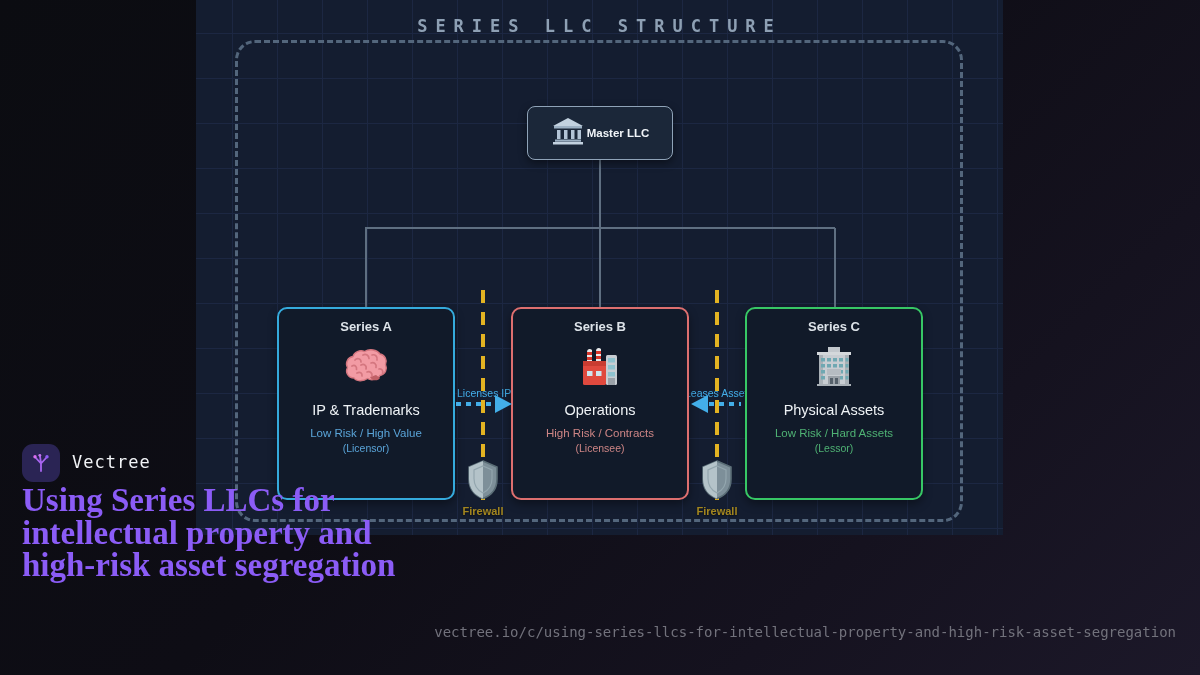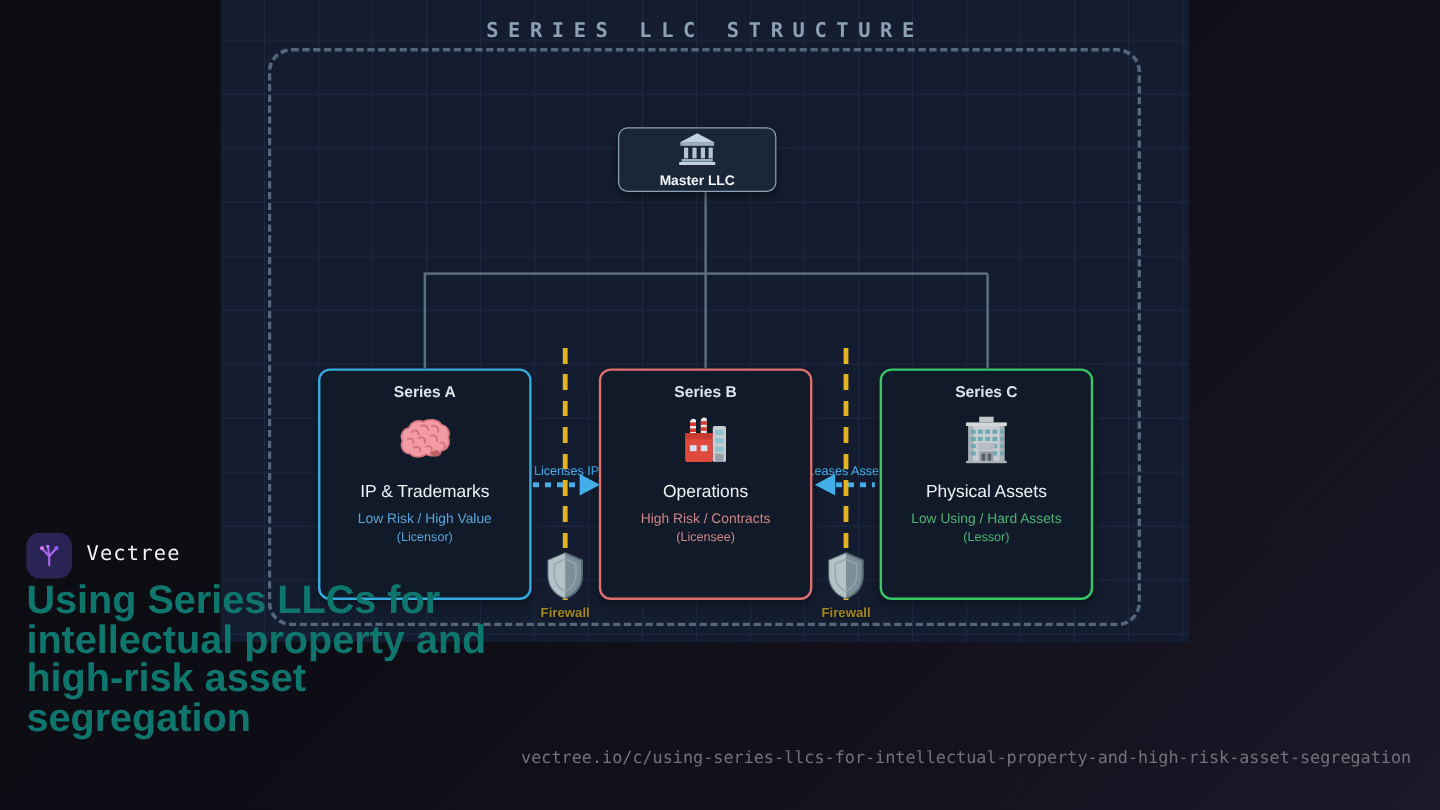--- a/index.html
+++ b/index.html
@@ -5,43 +5,43 @@
   * { margin:0; padding:0; box-sizing:border-box; }
   html,body { width:1200px; height:675px; overflow:hidden; }
   body {
     font-family:"Liberation Sans", sans-serif;
     background:linear-gradient(135deg,#0b0c11 0%,#0e0d15 45%,#15121f 75%,#1c1829 100%);
     position:relative; color:#e8edf2;
   }
 
   
   .panel {
-    position:absolute; left:184px; top:0; width:807px; height:535px;
+    position:absolute; left:196px; top:0; width:807px; height:535px;
     background-color:#141d30;
     background-image:
       linear-gradient(#1c2742 1px, transparent 1px),
       linear-gradient(90deg,#1c2742 1px, transparent 1px);
     background-size:45px 45px;
     background-position:-9px -12px;
   }
   .outer-dashed {
     position:absolute; left:39px; top:40px; width:728px; height:482px;
     border:3px dashed #53667c; border-radius:20px;
   }
   .diagram-title {
     position:absolute; left:0; top:16px; width:100%;
     text-align:center; font-family:"DejaVu Sans Mono", monospace;
     font-weight:bold; font-size:17px; letter-spacing:8px; color:#8ea0b4;
   }
 
   
   .master-box {
-    position:absolute; left:331px; top:106px; width:132px; height:54px;
+    position:absolute; left:331px; top:106px; width:146px; height:54px;
     background:#1b2739; border:1.5px solid #8fa3b8; border-radius:8px;
-    display:flex; flex-direction:column; align-items:center; justify-content:center;
+    display:flex; flex-direction:row; align-items:center; justify-content:center;
     gap:2px; box-shadow:0 3px 8px rgba(0,0,0,.45); z-index:5;
   }
   .master-label { font-size:11.5px; font-weight:bold; color:#f0f4f8; }
 
   
   .conn { position:absolute; background:#5f6f81; z-index:1; }
   .conn-v-master { left:403px; top:160px; width:2px; height:68px; }
   .conn-h        { left:169px; top:227px; width:470px; height:2px; }
   .conn-v-a      { left:169px; top:228px; width:2px; height:79px; }
   .conn-v-b      { left:403px; top:228px; width:2px; height:79px; }
@@ -106,22 +106,22 @@
     background:#2a2454; border-radius:11px; z-index:20;
     display:flex; align-items:center; justify-content:center;
   }
   .wordmark {
     position:absolute; left:72px; top:452px; z-index:20;
     font-family:"DejaVu Sans Mono", monospace; font-weight:normal;
     font-size:17px; letter-spacing:1px; color:#f2f4f7;
   }
   .headline {
     position:absolute; left:22px; top:484px; width:400px; z-index:20;
-    font-family:Liberation Sans, sans-serif; font-weight:bold;
-    font-size:33px; line-height:32.5px; color:#0f766e;
+    font-family:Liberation Serif, serif; font-weight:bold;
+    font-size:33px; line-height:32.5px; color:#8b5cf6;
   }
   .url {
     position:absolute; right:24px; top:624px; z-index:20;
     font-family:"DejaVu Sans Mono", monospace; font-size:14px; color:#72727c;
   }
 </style>
 </head>
 <body>
 
 <div class="panel">
@@ -222,21 +222,21 @@
             <rect x="32.5" y="29" width="3" height="3.5"></rect>
         </g>
         <rect x="14" y="22" width="14" height="6" fill="#b6bcc2"></rect>
         <rect x="15" y="29" width="12" height="9" fill="#9aa1a8"></rect>
         <rect x="17" y="31" width="3" height="7" fill="#55606a"></rect>
         <rect x="22" y="31" width="3" height="7" fill="#55606a"></rect>
         <rect x="4" y="37" width="34" height="2" fill="#aab1b7"></rect>
       </svg>
     </div>
     <div class="series-name">Physical Assets</div>
-    <div class="series-sub txt-green">Low Using / Hard Assets</div>
+    <div class="series-sub txt-green">Low Risk / Hard Assets</div>
     <div class="series-sub2 txt-green">(Lessor)</div>
   </div>
 
   <div class="flow-dots flow-dots-1"></div>
   <div class="flow-head flow-head-right"></div>
   <div class="flow-dots flow-dots-2"></div>
   <div class="flow-head flow-head-left"></div>
 
   <div class="fw-line fw-line-1"></div>
   <div class="fw-line fw-line-2"></div>

